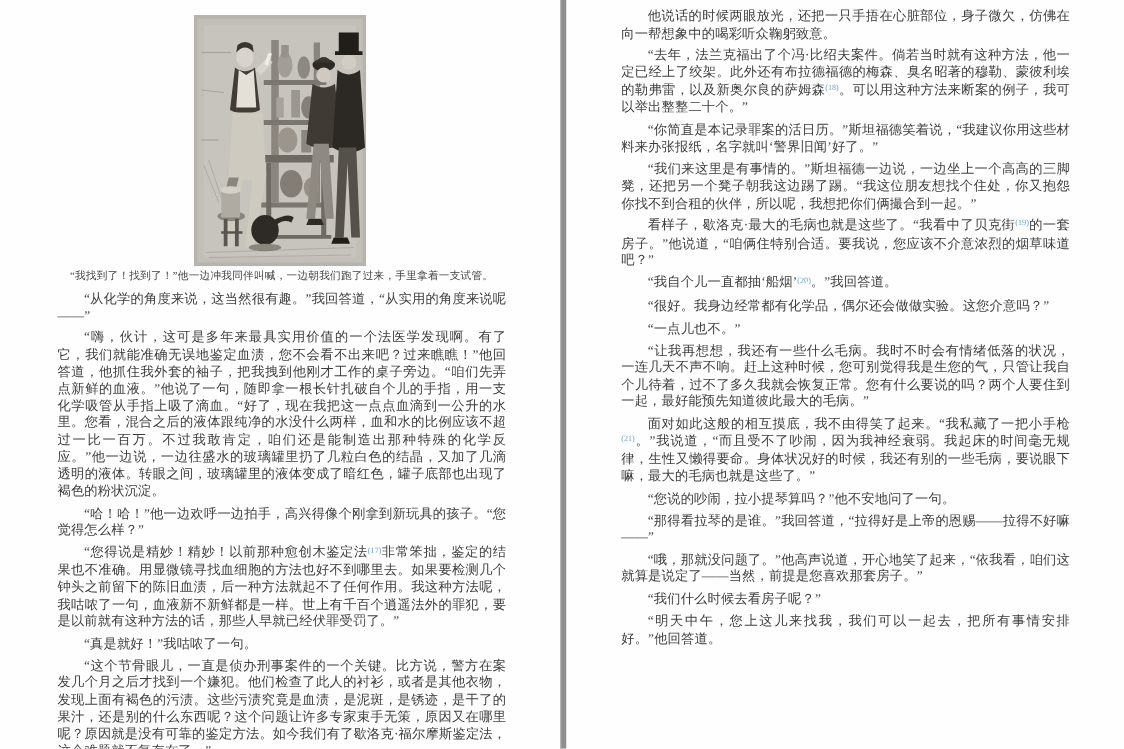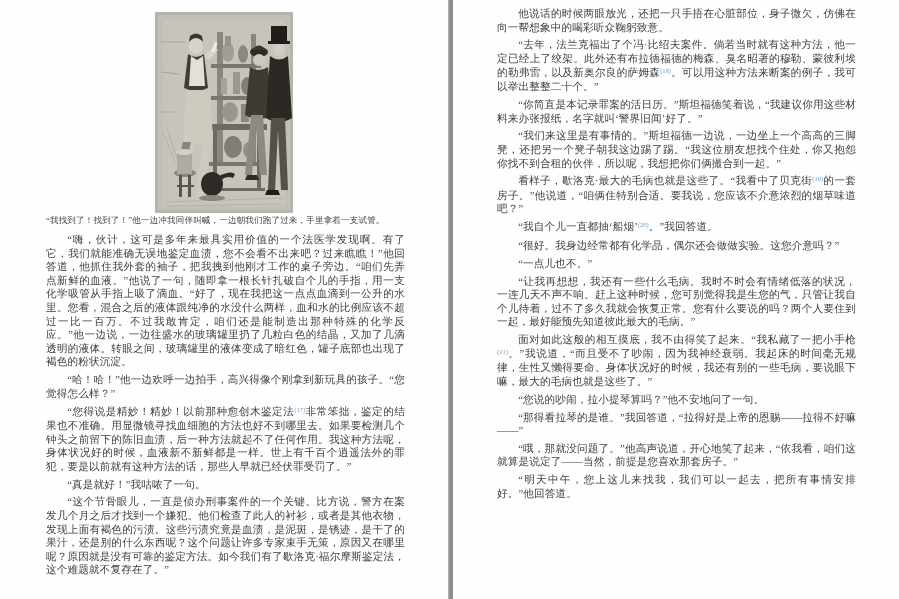--- a/index.html
+++ b/index.html
@@ -12,21 +12,21 @@
   .book{position:absolute;inset:0;background:#fefefe;}
   .gutter{
     position:absolute;left:448px;top:0;width:4px;height:599px;
     background:#8f8f8f;border-left:1px solid #b5b5b5;
   }
   .illustration-wrap{
     position:absolute;left:155px;top:12px;width:138px;height:201px;
   }
   .illustration-wrap svg{display:block;width:100%;height:100%;}
   .caption{
-    position:absolute;left:46px;top:215px;width:360px;
+    position:absolute;left:56px;top:215px;width:360px;
     font-size:8.5px;line-height:11px;color:#3e3e3e;
     text-align:left;letter-spacing:0.2px;
   }
   .page-body{
     position:absolute;width:359px;color:#3d3d3d;
   }
   .page-body.left{left:46px;top:233px;}
   .page-body.right{left:497px;top:7px;}
   .page-body p{
     margin:0 0 4.2px 0;
@@ -132,39 +132,41 @@
         <line x1="12" y1="194" x2="126" y2="192"></line>
         <line x1="8" y1="120" x2="20" y2="150"></line>
         <line x1="12" y1="116" x2="22" y2="146"></line>
       </g>
     </svg>
   </div>
 
   <div class="caption">“我找到了！找到了！”他一边冲我同伴叫喊，一边朝我们跑了过来，手里拿着一支试管。</div>
 
   <div class="page-body left">
+      <p><span>“从化学的角度来说，这当然很有趣。”我回答道，“从实用的角度来说呢——”</span></p>
       <p><span>“嗨，伙计，这可是多年来最具实用价值的一个法医学发现啊。有了它，我们就能准确无误地鉴定血渍，您不会看不出来吧？过来瞧瞧！”他回答道，他抓住我外套的袖子，把我拽到他刚才工作的桌子旁边。“咱们先弄点新鲜的血液。”他说了一句，随即拿一根长针扎破自个儿的手指，用一支化学吸管从手指上吸了滴血。“好了，现在我把这一点点血滴到一公升的水里。您看，混合之后的液体跟纯净的水没什么两样，血和水的比例应该不超过一比一百万。不过我敢肯定，咱们还是能制造出那种特殊的化学反应。”他一边说，一边往盛水的玻璃罐里扔了几粒白色的结晶，又加了几滴透明的液体。转眼之间，玻璃罐里的液体变成了暗红色，罐子底部也出现了褐色的粉状沉淀。</span></p>
       <p><span>“哈！哈！”他一边欢呼一边拍手，高兴得像个刚拿到新玩具的孩子。“您觉得怎么样？”</span></p>
-      <p><span>“您得说是精妙！精妙！以前那种愈创木鉴定法</span><span class="fn">(17)</span><span>非常笨拙，鉴定的结果也不准确。用显微镜寻找血细胞的方法也好不到哪里去。如果要检测几个钟头之前留下的陈旧血渍，后一种方法就起不了任何作用。我这种方法呢，身体状况好的时候，血液新不新鲜都是一样。世上有千百个逍遥法外的罪犯，要是以前就有这种方法的话，那些人早就已经伏罪受罚了。”</span></p>
+      <p><span>“您得说是精妙！精妙！以前那种愈创木鉴定法</span><span class="fn">(17)</span><span>非常笨拙，鉴定的结果也不准确。用显微镜寻找血细胞的方法也好不到哪里去。如果要检测几个钟头之前留下的陈旧血渍，后一种方法就起不了任何作用。我这种方法呢，我咕哝了一句，血液新不新鲜都是一样。世上有千百个逍遥法外的罪犯，要是以前就有这种方法的话，那些人早就已经伏罪受罚了。”</span></p>
       <p><span>“真是就好！”我咕哝了一句。</span></p>
       <p><span>“这个节骨眼儿，一直是侦办刑事案件的一个关键。比方说，警方在案发几个月之后才找到一个嫌犯。他们检查了此人的衬衫，或者是其他衣物，发现上面有褐色的污渍。这些污渍究竟是血渍，是泥斑，是锈迹，是干了的果汁，还是别的什么东西呢？这个问题让许多专家束手无策，原因又在哪里呢？原因就是没有可靠的鉴定方法。如今我们有了歇洛克·福尔摩斯鉴定法，这个难题就不复存在了。”</span></p>
     </div>
 
   <div class="gutter"></div>
 
   <div class="page-body right">
       <p><span>他说话的时候两眼放光，还把一只手捂在心脏部位，身子微欠，仿佛在向一帮想象中的喝彩听众鞠躬致意。</span></p>
       <p><span>“去年，法兰克福出了个冯·比绍夫案件。倘若当时就有这种方法，他一定已经上了绞架。此外还有布拉德福德的梅森、臭名昭著的穆勒、蒙彼利埃的勒弗雷，以及新奥尔良的萨姆森</span><span class="fn">(18)</span><span>。可以用这种方法来断案的例子，我可以举出整整二十个。”</span></p>
       <p><span>“你简直是本记录罪案的活日历。”斯坦福德笑着说，“我建议你用这些材料来办张报纸，名字就叫‘警界旧闻’好了。”</span></p>
       <p><span>“我们来这里是有事情的。”斯坦福德一边说，一边坐上一个高高的三脚凳，还把另一个凳子朝我这边踢了踢。“我这位朋友想找个住处，你又抱怨你找不到合租的伙伴，所以呢，我想把你们俩撮合到一起。”</span></p>
       <p><span>看样子，歇洛克·最大的毛病也就是这些了。“我看中了贝克街</span><span class="fn">(19)</span><span>的一套房子。”他说道，“咱俩住特别合适。要我说，您应该不介意浓烈的烟草味道吧？”</span></p>
       <p><span>“我自个儿一直都抽‘船烟’</span><span class="fn">(20)</span><span>。”我回答道。</span></p>
       <p><span>“很好。我身边经常都有化学品，偶尔还会做做实验。这您介意吗？”</span></p>
       <p><span>“一点儿也不。”</span></p>
       <p><span>“让我再想想，我还有一些什么毛病。我时不时会有情绪低落的状况，一连几天不声不响。赶上这种时候，您可别觉得我是生您的气，只管让我自个儿待着，过不了多久我就会恢复正常。您有什么要说的吗？两个人要住到一起，最好能预先知道彼此最大的毛病。”</span></p>
       <p><span>面对如此这般的相互摸底，我不由得笑了起来。“我私藏了一把小手枪</span><span class="fn">(21)</span><span>。”我说道，“而且受不了吵闹，因为我神经衰弱。我起床的时间毫无规律，生性又懒得要命。身体状况好的时候，我还有别的一些毛病，要说眼下嘛，最大的毛病也就是这些了。”</span></p>
       <p><span>“您说的吵闹，拉小提琴算吗？”他不安地问了一句。</span></p>
       <p><span>“那得看拉琴的是谁。”我回答道，“拉得好是上帝的恩赐——拉得不好嘛——”</span></p>
       <p><span>“哦，那就没问题了。”他高声说道，开心地笑了起来，“依我看，咱们这就算是说定了——当然，前提是您喜欢那套房子。”</span></p>
+      <p><span>“我们什么时候去看房子呢？”</span></p>
       <p><span>“明天中午，您上这儿来找我，我们可以一起去，把所有事情安排好。”他回答道。</span></p>
     </div>
 
 </div>
 
 </body></html>

